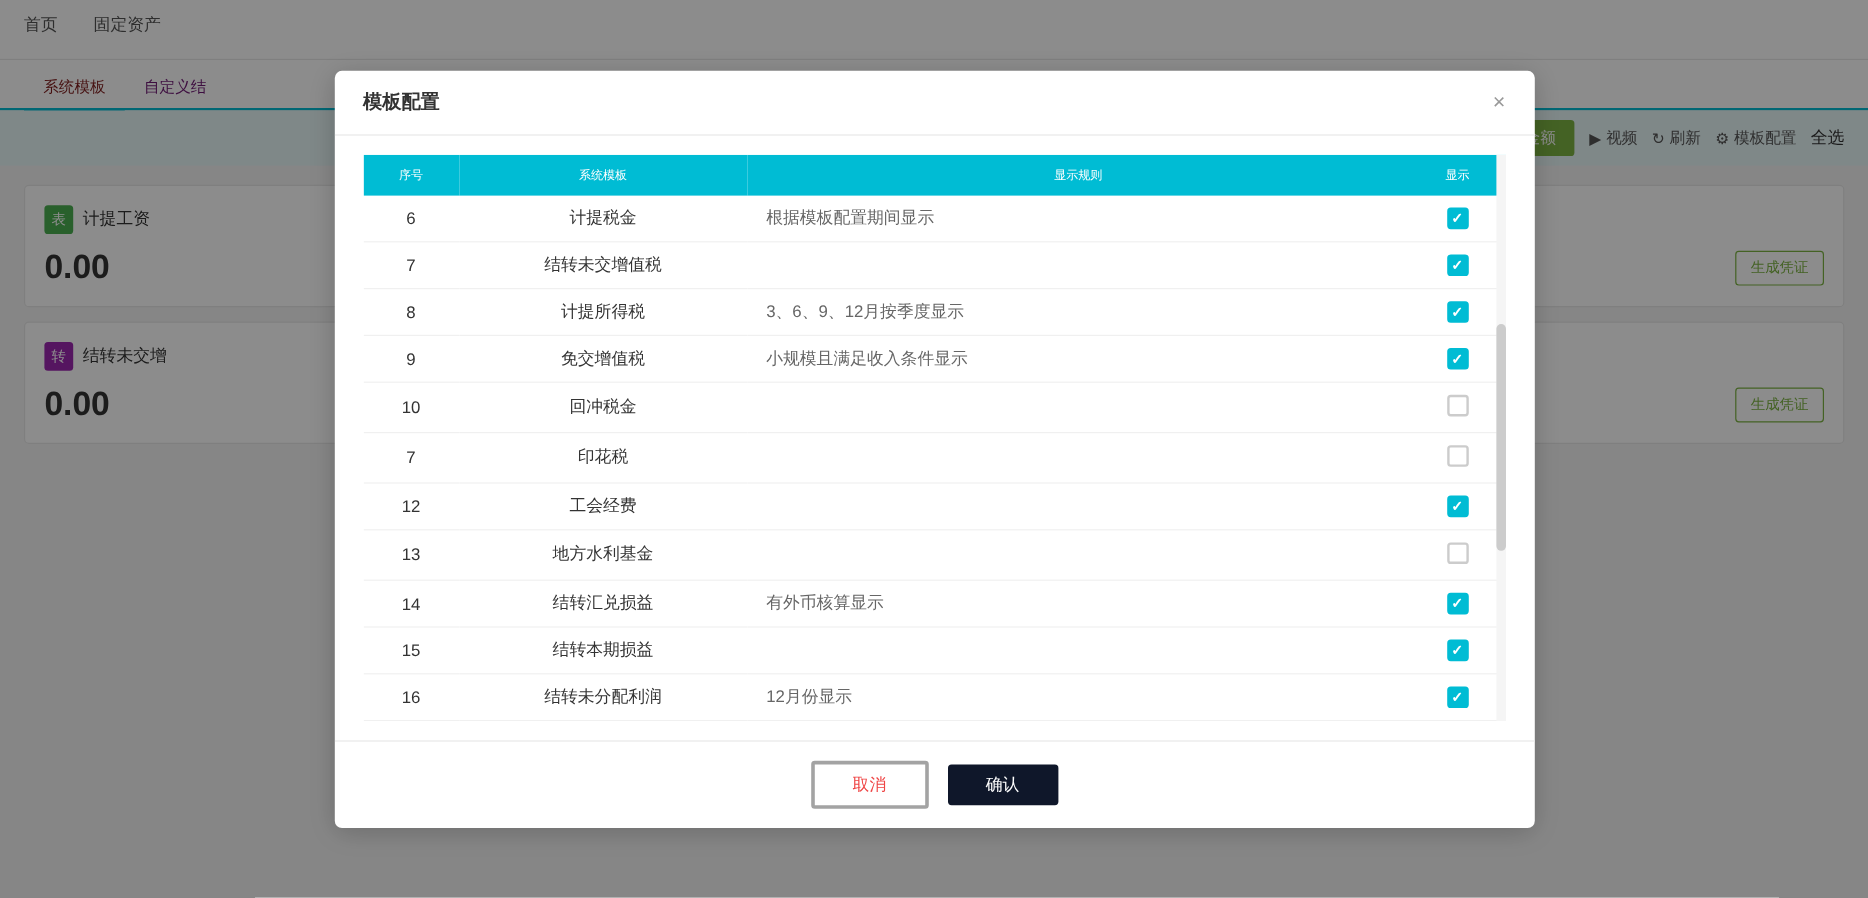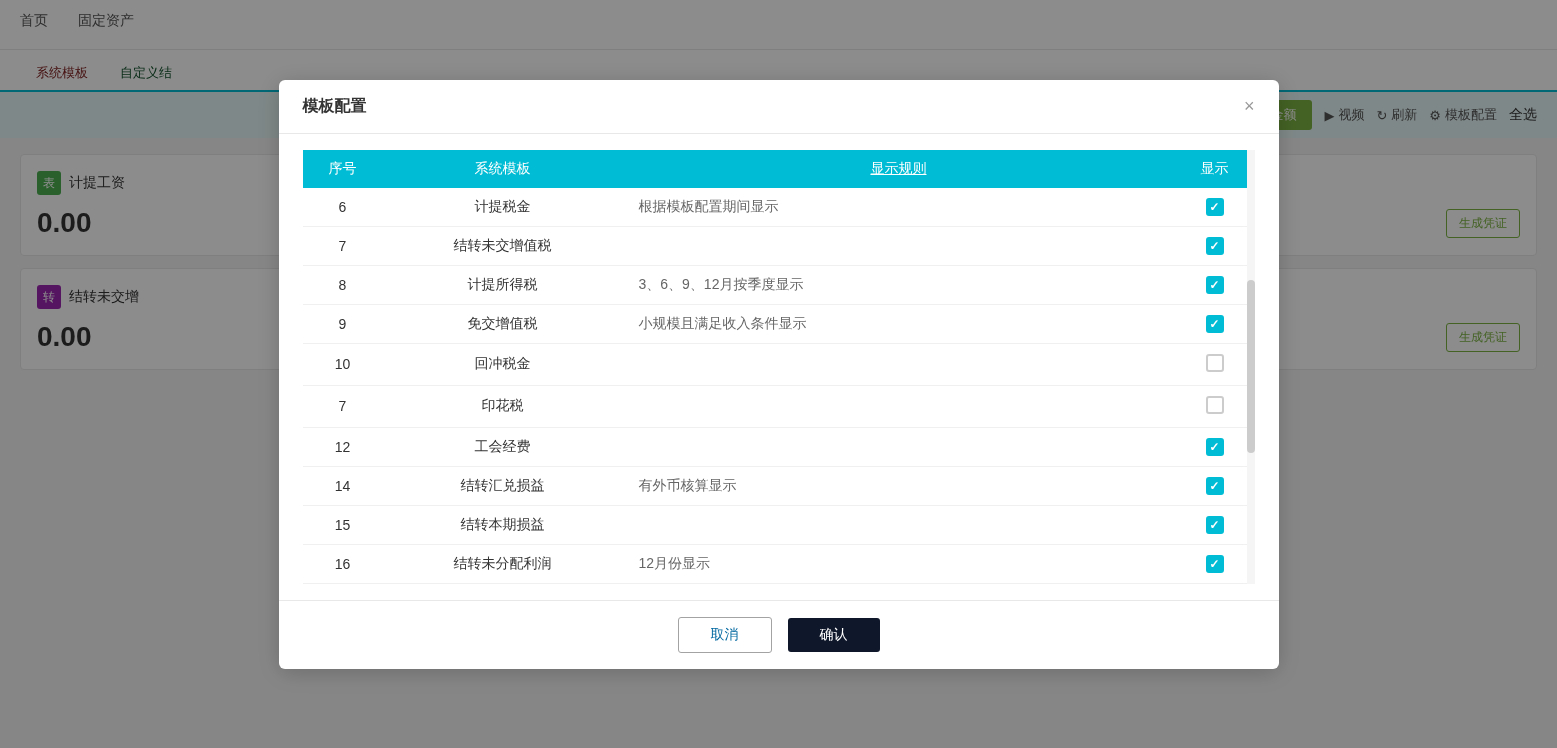--- a/index.html
+++ b/index.html
@@ -41,21 +41,21 @@
       height: 42px;
       display: flex;
       align-items: flex-end;
       padding: 0 20px;
       border-bottom: 2px solid #00bcd4;
     }
 
     .tab-item {
       padding: 8px 16px;
       cursor: pointer;
-      color: #14532d;
+      color: #701a75;
       font-size: 13px;
     }
 
     .tab-item.active {
       color: #7f1d1d;
       border-bottom: 2px solid #00bcd4;
       margin-bottom: -2px;
       font-family: Liberation Mono, monospace;
     }
 
@@ -200,34 +200,33 @@
 
     .config-table thead tr {
       background: #00bcd4;
       color: #fff;
     }
 
     .config-table thead th {
       padding: 10px 16px;
       text-align: center;
       font-weight: normal;
-      font-size: 14px;
+      font-size: 10px;
     }
 
     .config-table thead th:first-child {
       width: 80px;
     }
 
     .config-table thead th:nth-child(2) {
       width: 240px;
     }
 
     .config-table thead th:nth-child(3) {
       flex: 1;
-      text-decoration: underline;
     }
 
     .config-table thead th:last-child {
       width: 80px;
     }
 
     .config-table tbody tr {
       border-bottom: 1px solid #f0f0f0;
     }
 
@@ -272,22 +271,22 @@
       display: flex;
       align-items: center;
       justify-content: center;
       gap: 16px;
       padding: 16px 24px;
       border-top: 1px solid #e8e8e8;
     }
 
     .btn-cancel {
       background: #fff;
-      border: 1px solid #a3a3a3;
-      color: #0369a1;
+      border: 3px solid #a3a3a3;
+      color: #ef4444;
       padding: 8px 32px;
       border-radius: 3px;
       cursor: pointer;
       font-size: 14px;
     }
 
     .btn-confirm {
       background: #0f172a;
       border: none;
       color: #fff;
@@ -448,20 +447,26 @@
                 <td></td>
                 <td><div class="custom-checkbox"></div></td>
               </tr>
               <tr>
                 <td>12</td>
                 <td>工会经费</td>
                 <td></td>
                 <td><div class="custom-checkbox checked"></div></td>
               </tr>
               <tr>
+                <td>13</td>
+                <td>地方水利基金</td>
+                <td></td>
+                <td><div class="custom-checkbox"></div></td>
+              </tr>
+              <tr>
                 <td>14</td>
                 <td>结转汇兑损益</td>
                 <td>有外币核算显示</td>
                 <td><div class="custom-checkbox checked"></div></td>
               </tr>
               <tr>
                 <td>15</td>
                 <td>结转本期损益</td>
                 <td></td>
                 <td><div class="custom-checkbox checked"></div></td>

